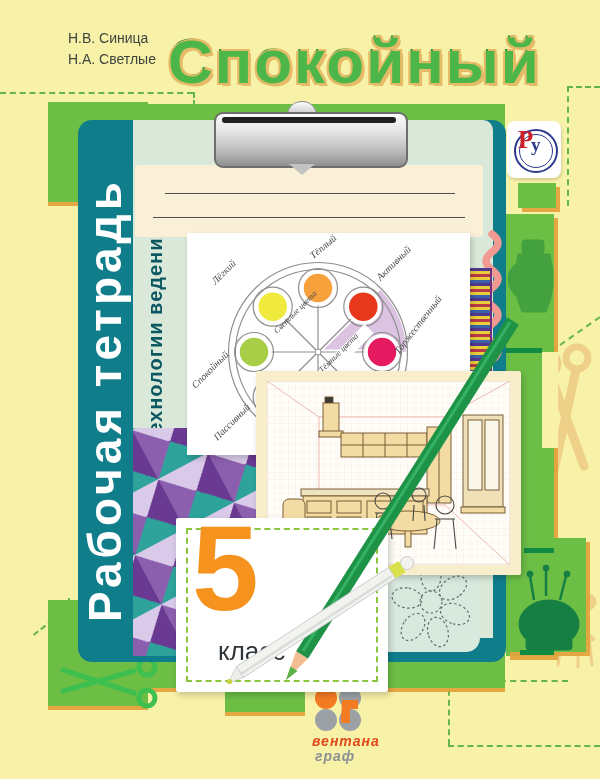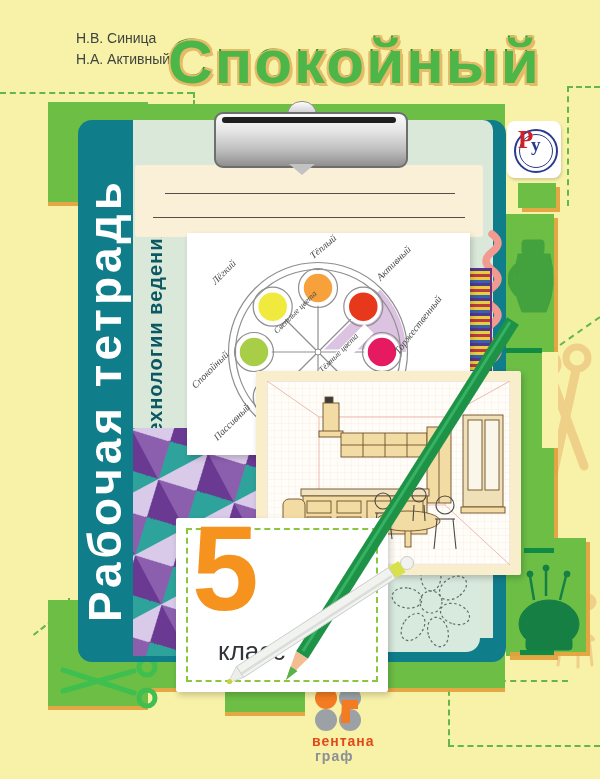--- a/index.html
+++ b/index.html
@@ -5,21 +5,21 @@
   html,body{margin:0;padding:0;}
   .cover{position:relative;width:600px;height:779px;overflow:hidden;
     background:#F8F1A8;font-family:"Liberation Sans",sans-serif;}
   .abs{position:absolute;}
 
   
   .dash{position:absolute;border:0 dashed #64B54A;z-index:1;}
   .tan-doodle{position:absolute;z-index:1;}
 
   
-  .authors{position:absolute;left:76px;top:28px;font-size:14px;line-height:1.5;
+  .authors{position:absolute;left:68px;top:28px;font-size:14px;line-height:1.5;
     color:#3E4440;z-index:2;}
   .title{position:absolute;left:168px;top:26px;width:432px;z-index:2;
     font-size:62px;font-weight:bold;letter-spacing:2px;color:#4CB648;
     text-shadow:-2px 0 0 #E5BB68,2px 0 0 #E5BB68,0 2px 0 #E5BB68,
       3px 3px 0 #E5BB68,2px -2px 0 #E5BB68,-2px 2px 0 #E5BB68,0 -2px 0 #2E8F34;}
 
   
   .green{position:absolute;background:#6CBE45;z-index:2;}
   .green.sh-b{box-shadow:0 4px 0 rgba(226,162,62,.95);}
   .green.sh-br{box-shadow:4px 4px 0 rgba(226,162,62,.95);}
@@ -100,21 +100,21 @@
     color:#F6921E;line-height:1.1;}
   .grade-word{position:absolute;left:18px;top:118px;font-size:26px;color:#30353A;margin-left:24px;}
 
   
   .braid{position:absolute;left:467px;top:268px;width:21px;height:110px;z-index:6;
     background:repeating-linear-gradient(180deg,#53378F 0 3px,#E8CE3A 3px 6px,
       #B93A45 6px 9px,#E8CE3A 9px 12px,#3A62A8 12px 15px);
     border-left:2px solid #6B2F7D;border-right:2px solid #6B2F7D;}
 
   
-  .pub-logo{position:absolute;left:312px;top:686px;z-index:2;width:90px;}
+  .pub-logo{position:absolute;left:312px;top:686px;z-index:2;width:90px;font-style:italic;}
   .pub-name-top{position:absolute;left:0px;top:47px;font-size:14px;font-weight:bold;
     color:#E2491A;letter-spacing:1px;}
   .pub-name-bottom{position:absolute;left:3px;top:62px;font-size:14px;font-weight:bold;
     color:#8A9094;letter-spacing:1px;}
 
   .svg-layer{position:absolute;left:0;top:0;z-index:12;pointer-events:none;}
 </style>
 </head>
 <body>
 
@@ -149,21 +149,21 @@
       <circle cx="16" cy="24" r="9"></circle>
         <circle cx="30" cy="32" r="8"></circle>
         <circle cx="40" cy="27" r="8"></circle>
       <ellipse cx="12" cy="60" rx="7" ry="3" transform="rotate(-30 12 60)"></ellipse>
       <ellipse cx="40" cy="62" rx="7" ry="3" transform="rotate(25 40 62)"></ellipse>
     </g>
   </svg>
 
   <div class="authors">
     <div>Н.В. Синица</div>
-    <div>Н.А. Активный</div>
+    <div>Н.А. Светлые</div>
   </div>
   <div class="title">Спокойный</div>
 
   <div class="ru-logo">
     <div class="ru-circle">
       <div class="ru-circle-inner"></div>
     </div>
     <div class="ru-p">Р</div>
     <div class="ru-u">у</div>
   </div>

